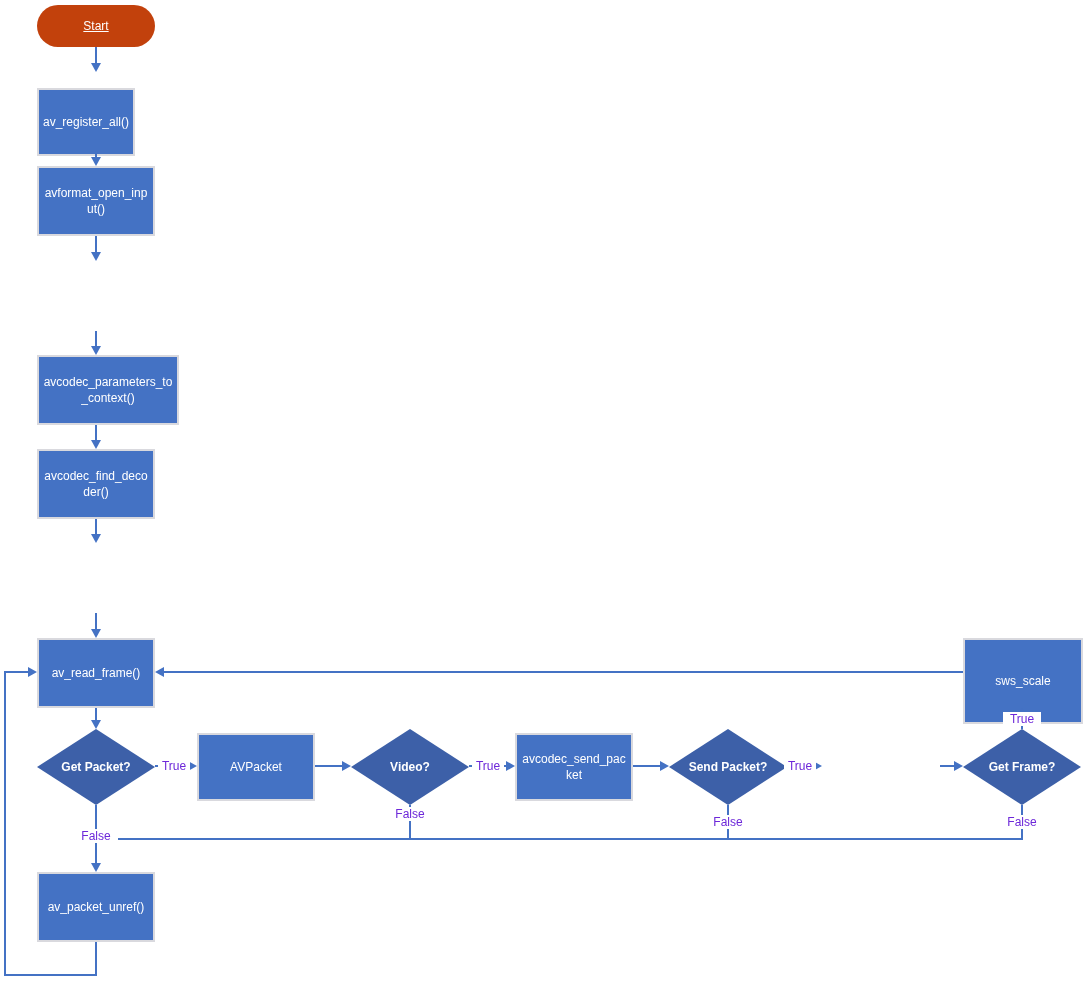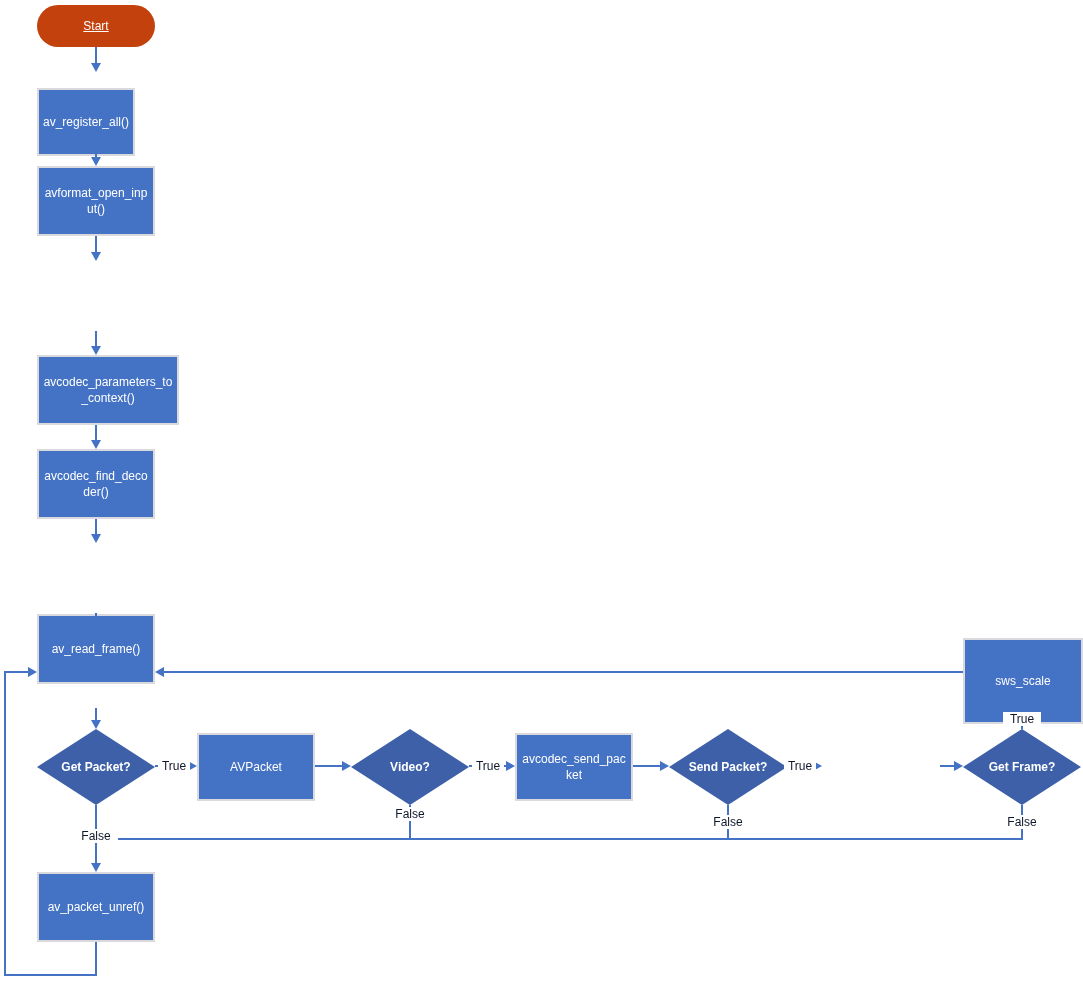--- a/index.html
+++ b/index.html
@@ -41,21 +41,21 @@
   .decision .node-label{word-break:normal;padding:0;font-weight:bold;}
   .line{position:absolute;background:#4472C4;}
   .ah{position:absolute;width:0;height:0;}
   .ah.down{border-left:5px solid transparent;border-right:5px solid transparent;border-top:9px solid #4472C4;}
   .ah.up{border-left:5px solid transparent;border-right:5px solid transparent;border-bottom:9px solid #4472C4;}
   .ah.right{border-top:5px solid transparent;border-bottom:5px solid transparent;border-left:9px solid #4472C4;}
   .ah.left{border-top:5px solid transparent;border-bottom:5px solid transparent;border-right:9px solid #4472C4;}
   .edge-label{
     position:absolute;
     background:#ffffff;
-    color:#0f172a;
+    color:#6d28d9;
     font-size:12px;
     height:14px;line-height:14px;
     text-align:center;
   }
 </style>
 </head>
 <body>
 
 <div id="canvas">
 
@@ -74,21 +74,21 @@
 
   <div class="node process" style="left:37px;top:355px;width:142px;height:70px">
     <span class="node-label">avcodec_parameters_to_context()</span>
   </div>
 
   <div class="node process" style="left:37px;top:449px;width:118px;height:70px">
     <span class="node-label">avcodec_find_decoder()</span>
   </div>
 
 
-  <div class="node process" style="left:37px;top:614px;width:118px;height:70px">
+  <div class="node process" style="left:37px;top:638px;width:118px;height:70px">
     <span class="node-label">av_read_frame()</span>
   </div>
 
   <div class="node decision" style="left:37px;top:729px;width:118px;height:76px">
     <span class="node-label">Get Packet?</span>
   </div>
 
   <div class="node process" style="left:197px;top:733px;width:118px;height:68px">
     <span class="node-label">AVPacket</span>
   </div>

